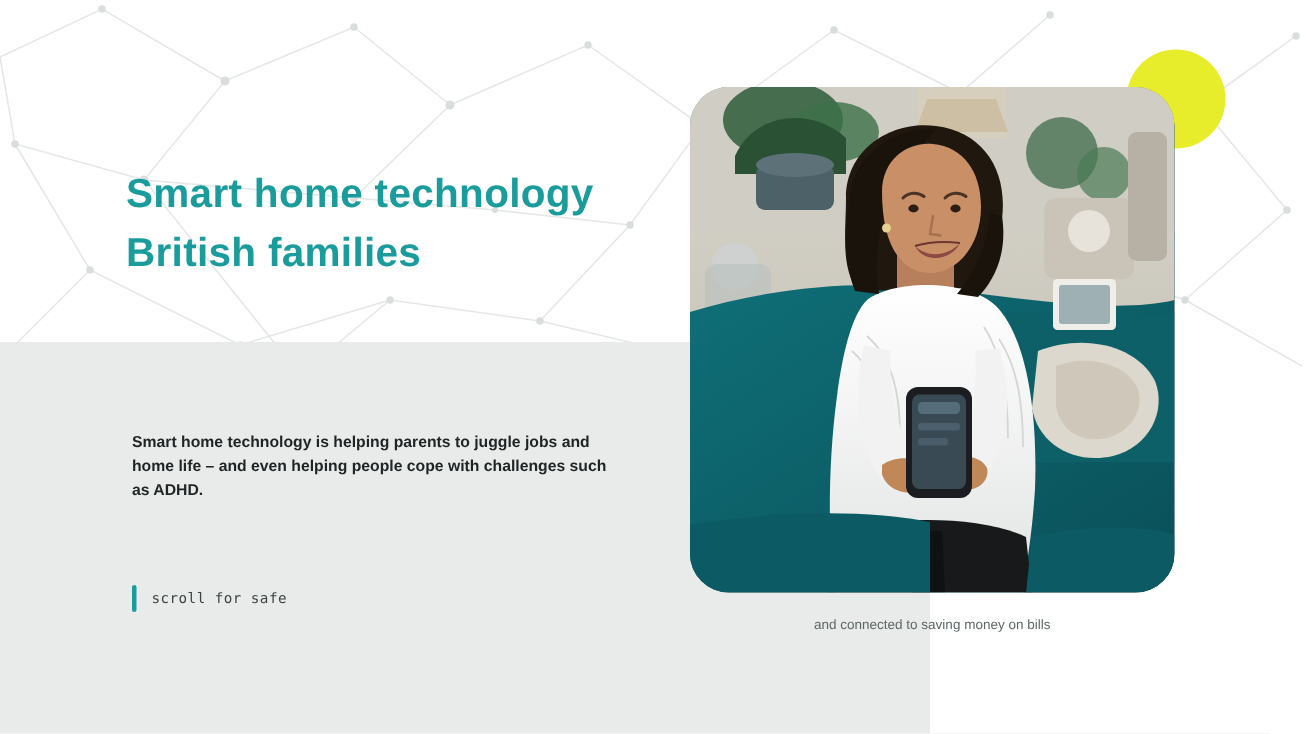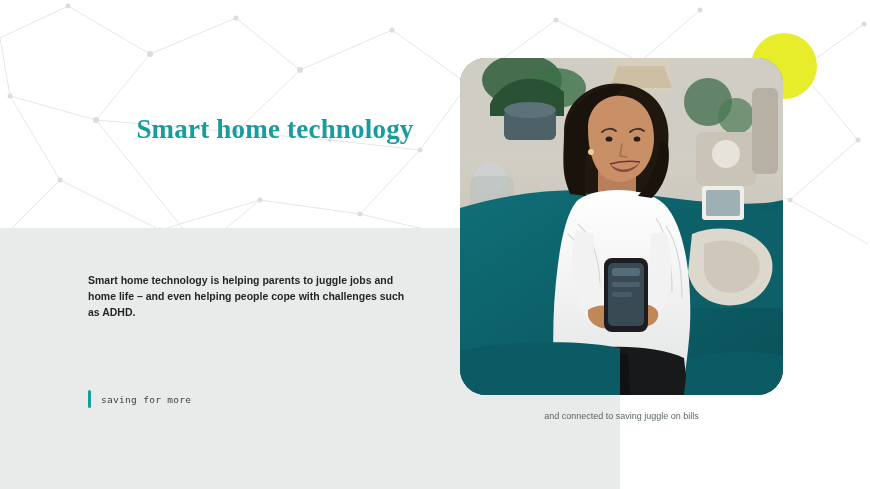--- a/index.html
+++ b/index.html
@@ -53,45 +53,44 @@
     top: 33px;
     width: 66px;
     height: 66px;
     border-radius: 50%;
     background: #e8ed2b;
   }
 
   
   .headline {
     position: absolute;
-    left: 95px;
+    left: 84px;
     top: 92px;
     width: 360px;
-    font-family: Liberation Serif, serif;
+    font-family: Liberation Sans, sans-serif;
     font-size: 27px;
     line-height: 39px;
     font-weight: bold;
     color: #1a9c9c;
     letter-spacing: 0.2px;
-    text-align: center;
   }
   .headline .line { display: block; white-space: nowrap; }
 
   
   .body-copy {
     position: absolute;
     left: 88px;
     top: 272px;
     width: 330px;
     color: #1f2424;
     font-size: 10.5px;
     line-height: 16px;
   }
   .body-copy p {
-    margin: 0 0 14px 0;
+    margin: 15px 0 14px 0;
     font-weight: bold;
   }
   .body-copy p:last-child { margin-bottom: 0; }
 
   
   .scroll-more {
     position: absolute;
     left: 88px;
     top: 390px;
     display: flex;
@@ -189,29 +188,30 @@
       <circle cx="60" cy="180" r="2.5"></circle>
         <circle cx="160" cy="230" r="2.5"></circle>
     </g>
   </svg>
 
   <div class="grey-panel"></div>
   <div class="yellow-dot"></div>
 
   <h1 class="headline">
     <span class="line">Smart home technology</span>
+    <span class="line">British families</span>
   </h1>
 
   <div class="body-copy">
     <p>Smart home technology is helping parents to juggle jobs and home life – and even helping people cope with challenges such as ADHD.</p>
   </div>
 
   <div class="scroll-more">
     <span class="scroll-bar"></span>
-    <span class="scroll-label">saving for more</span>
+    <span class="scroll-label">scroll for safe</span>
   </div>
 
   <div class="photo-card">
     <svg class="photo-svg" viewBox="0 0 323 337" preserveAspectRatio="xMidYMid slice">
       <defs>
         <linearGradient id="wallG" x1="0" y1="0" x2="0" y2="1">
           <stop offset="0%" stop-color="#d9d6cd"></stop>
           <stop offset="100%" stop-color="#bdb9ae"></stop>
         </linearGradient>
         <linearGradient id="sofaG" x1="0" y1="0" x2="1" y2="1">
@@ -295,16 +295,16 @@
       <rect x="152" y="210" width="28" height="8" rx="3" fill="#5d7684" opacity="0.8"></rect>
       <rect x="152" y="224" width="28" height="5" rx="2" fill="#526976" opacity="0.7"></rect>
       <rect x="152" y="234" width="20" height="5" rx="2" fill="#526976" opacity="0.6"></rect>
 
       <path d="M0,292 C60,282 120,282 160,290 L160,337 L0,337 Z" fill="#0c5a63"></path>
       <path d="M228,300 C260,292 296,292 323,298 L323,337 L224,337 Z" fill="#0c5a63"></path>
     </svg>
   </div>
 
   <div class="photo-caption">
-    <span>and connected to saving juggle on bills</span>
+    <span>and connected to saving money on bills</span>
   </div>
 
 </div>
 
 </body></html>

